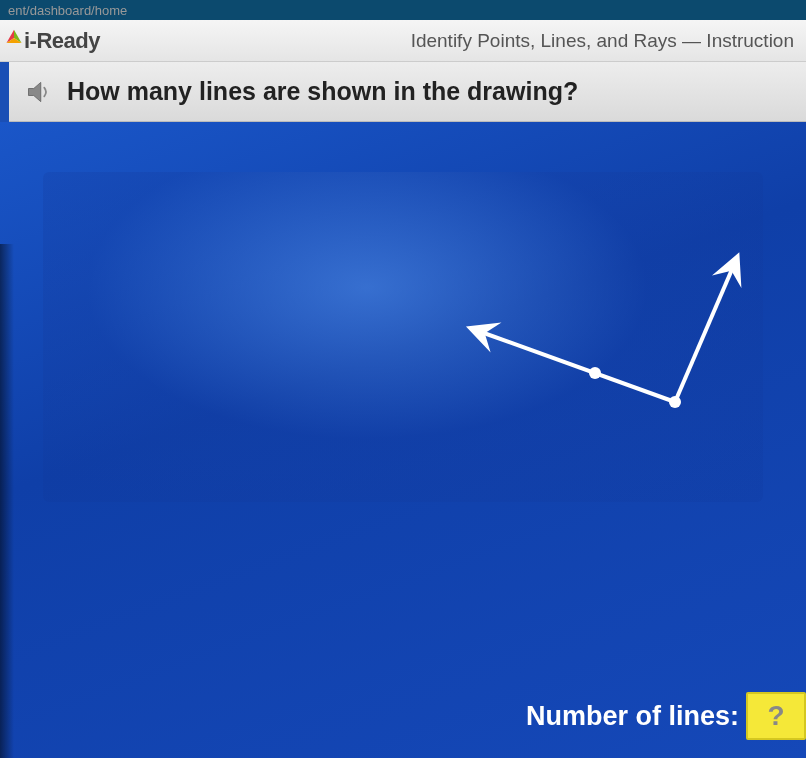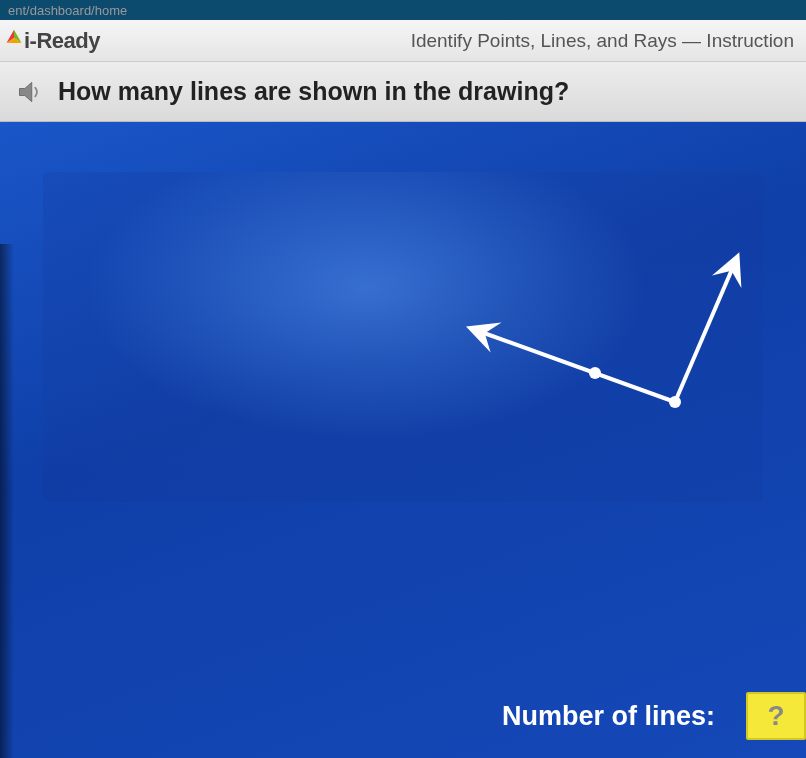--- a/index.html
+++ b/index.html
@@ -51,20 +51,21 @@
       margin-left: 32px;
     }
     .question-bar {
       background: linear-gradient(#ededed, #dadada);
       display: flex;
       align-items: center;
       padding: 12px 16px;
       height: 60px;
       gap: 14px;
       border-bottom: 1px solid #bbb;
+      margin-left: 9px;
     }
     .speaker-icon {
       width: 28px;
       height: 28px;
       flex-shrink: 0;
     }
     .question-text {
       font-size: 25px;
       font-weight: 700;
       color: #222;
@@ -89,21 +90,21 @@
       left: 0;
       width: 100%;
       height: 100%;
     }
     .answer-row {
       position: absolute;
       bottom: 18px;
       right: 0;
       display: flex;
       align-items: center;
-      gap: 31px;
+      gap: 7px;
       padding-right: 0;
     }
     .answer-label {
       font-size: 27px;
       font-weight: 700;
       color: #fff;
     }
     .answer-input {
       width: 60px;
       height: 48px;

